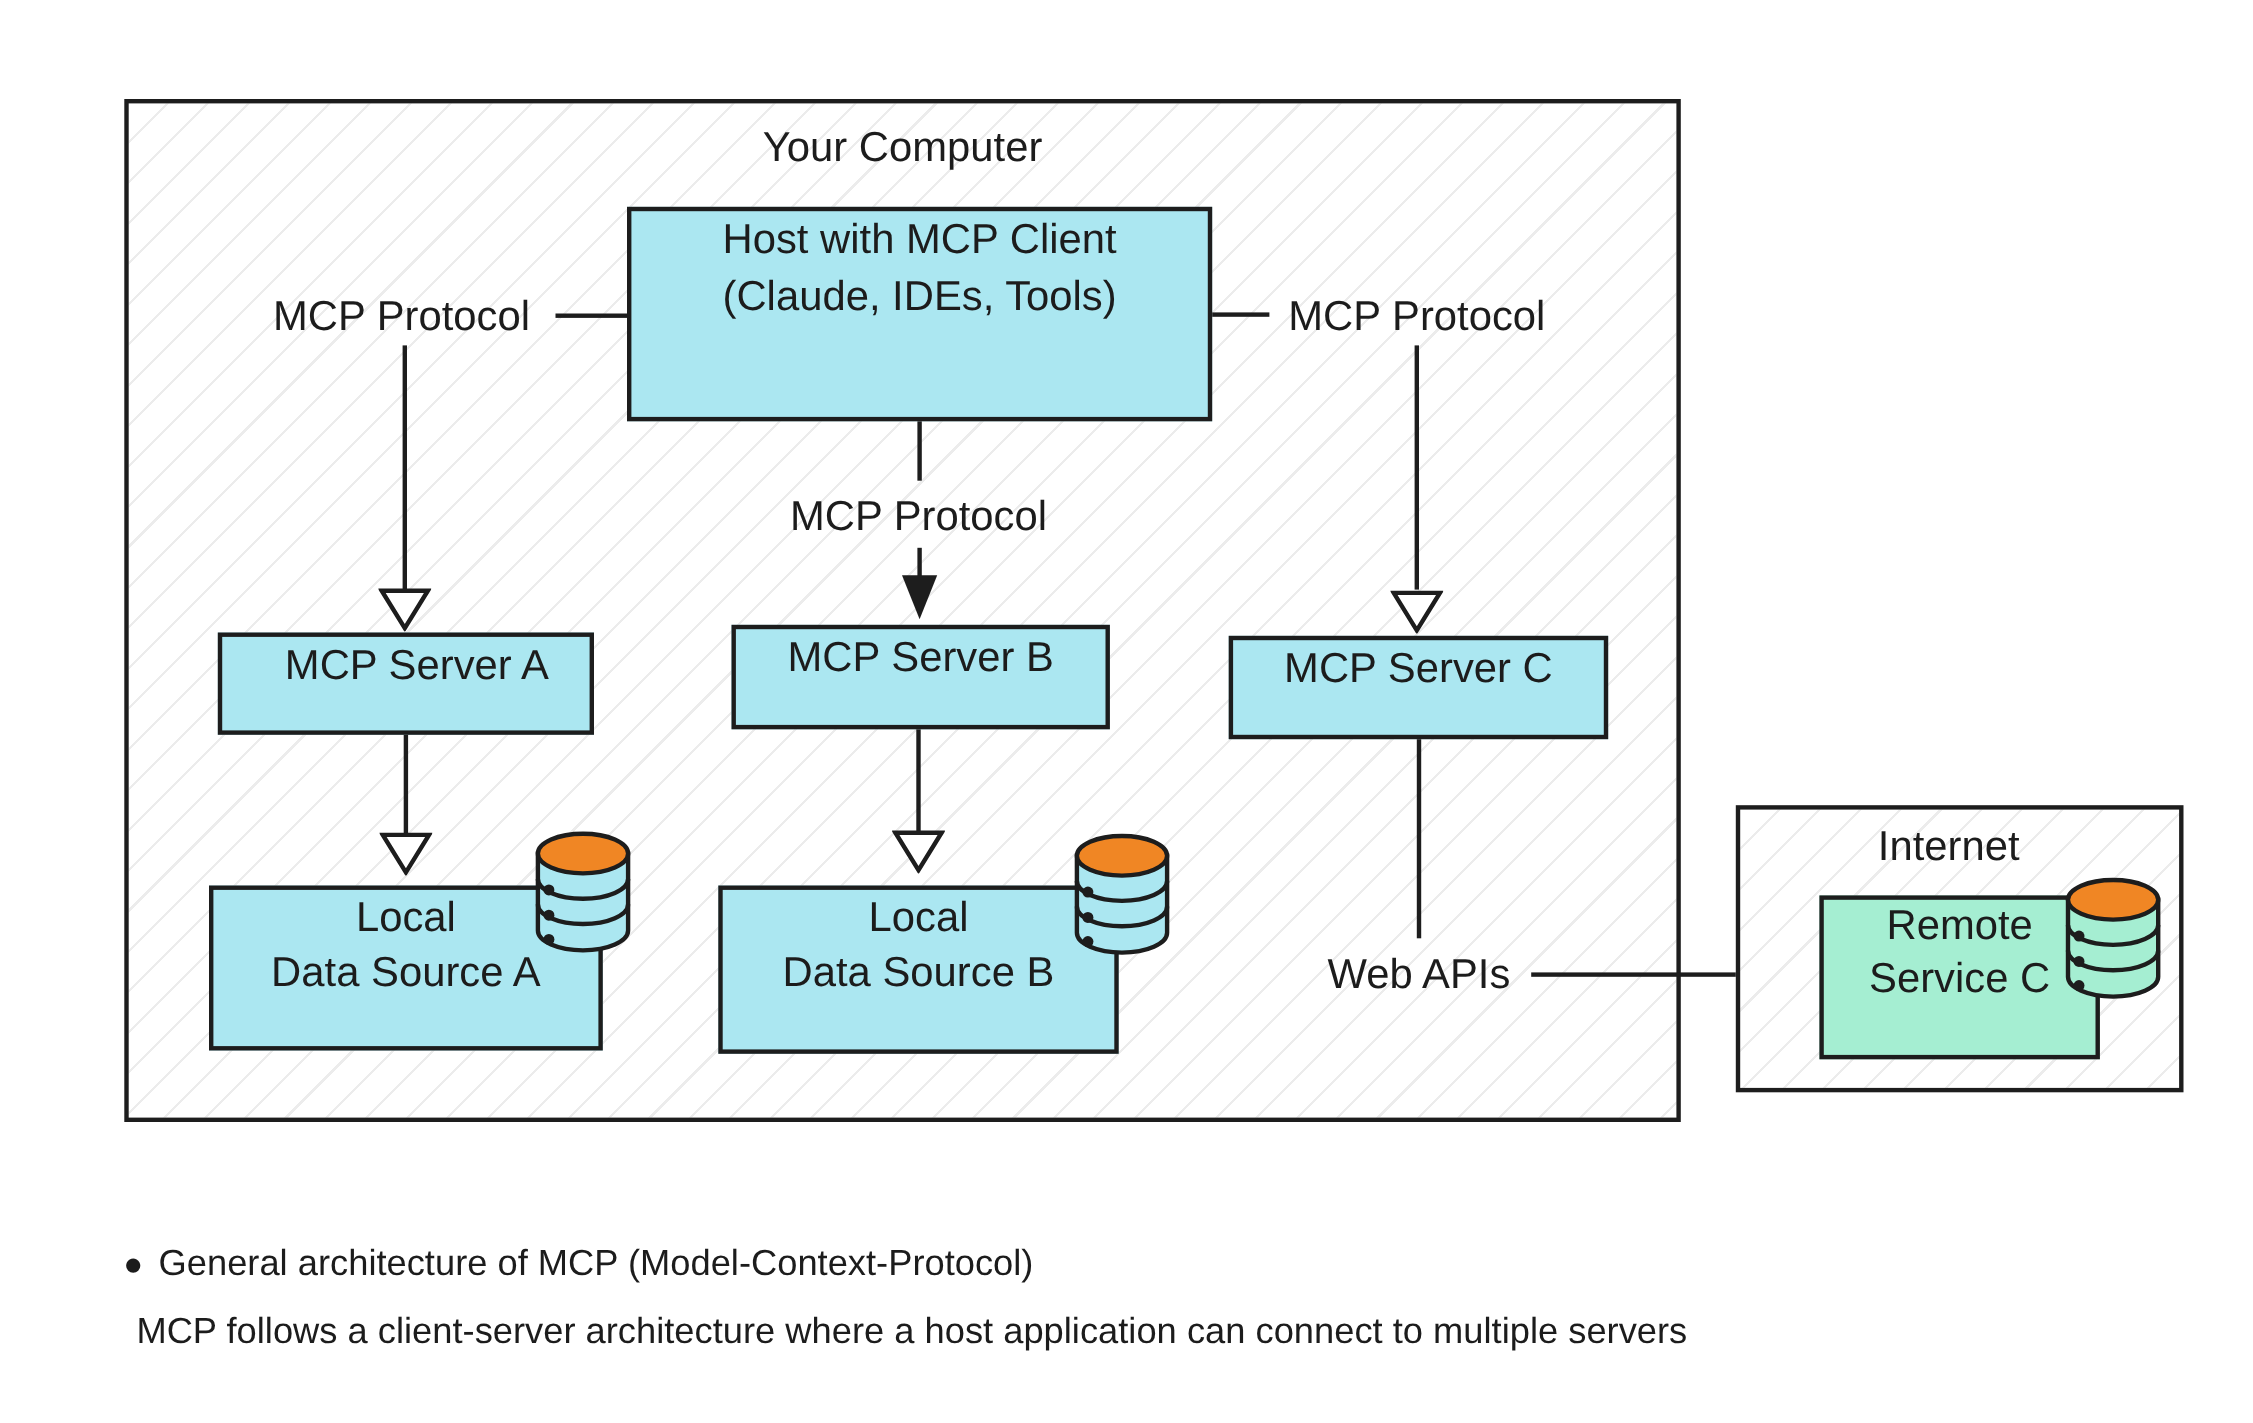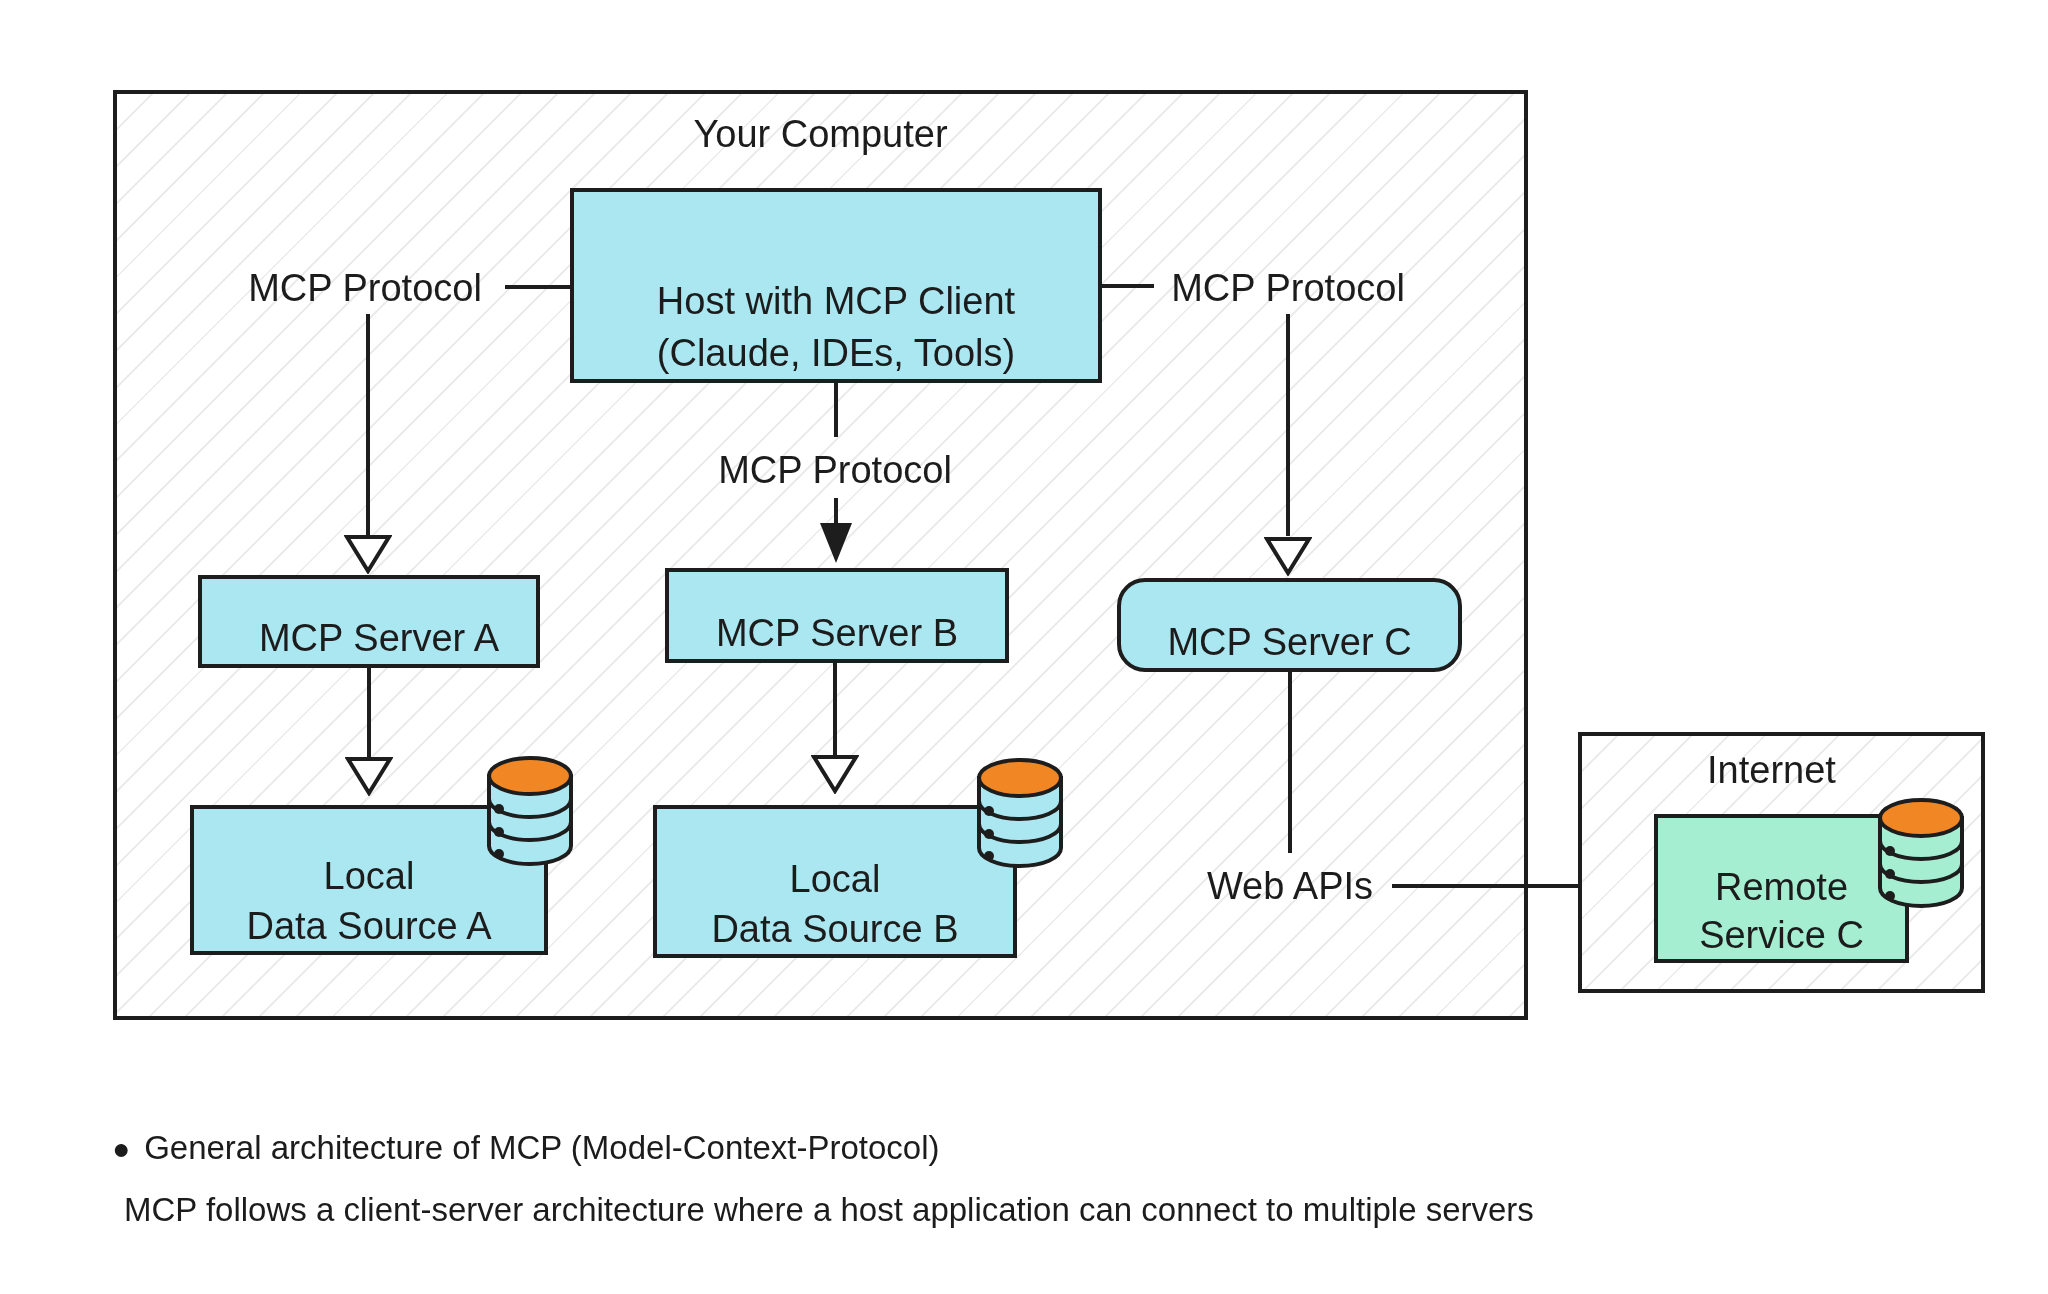--- a/index.html
+++ b/index.html
@@ -18,21 +18,21 @@
   .hatched{
     background-color:#ffffff;
     background-image:repeating-linear-gradient(135deg,
       rgba(0,0,0,0) 0px, rgba(0,0,0,0) 24px,
       var(--hatch) 24px, var(--hatch) 26px);
   }
   .frame{position:absolute;border:4px solid var(--stroke);box-sizing:border-box;}
   .node{
     position:absolute;border:4px solid var(--stroke);box-sizing:border-box;
     background:var(--cyan);display:flex;flex-direction:column;
-    align-items:center;justify-content:flex-end;text-align:center;
+    align-items:center;justify-content:flex-start;text-align:center;
     font-size:38px;line-height:52px;color:var(--text);
   }
   .node.mint{background:var(--mint);}
   .lbl{
     position:absolute;font-size:38px;line-height:44px;text-align:center;
     color:var(--text);white-space:nowrap;
   }
   .line{position:absolute;background:var(--stroke);}
   .arrow{position:absolute;display:block;}
   .db-icon{position:absolute;display:block;}
@@ -117,21 +117,21 @@
     <circle class="dot" cx="16" cy="102" r="5"></circle>
   </svg>
 
   <div class="line" style="left:1102px;top:284px;width:52px;height:4px;"></div>
   <div class="lbl" style="left:1138px;top:266px;width:300px;">MCP Protocol</div>
   <div class="line" style="left:1286px;top:314px;width:4px;height:222px;"></div>
   <svg class="arrow" style="left:1264px;top:536px;" width="48" height="40" viewBox="0 0 48 40">
     <polygon points="3,3 45,3 24,37" fill="#ffffff" stroke="var(--stroke)" stroke-width="4"></polygon>
   </svg>
 
-  <div class="node" style="left:1117px;top:578px;width:345px;height:94px;border-radius:28px;">
+  <div class="node" style="left:1117px;top:578px;width:345px;height:94px;">
     <span>MCP Server C</span>
   </div>
 
   <div class="line" style="left:1288px;top:672px;width:4px;height:181px;"></div>
   <div class="lbl" style="left:1140px;top:864px;width:300px;">Web APIs</div>
   <div class="line" style="left:1392px;top:884px;width:222px;height:4px;"></div>
   <svg class="arrow" style="left:1610px;top:864px;" width="42" height="44" viewBox="0 0 42 44">
     <polygon points="3,3 39,22 3,41" fill="#ffffff" stroke="var(--stroke)" stroke-width="4"></polygon>
   </svg>
 

